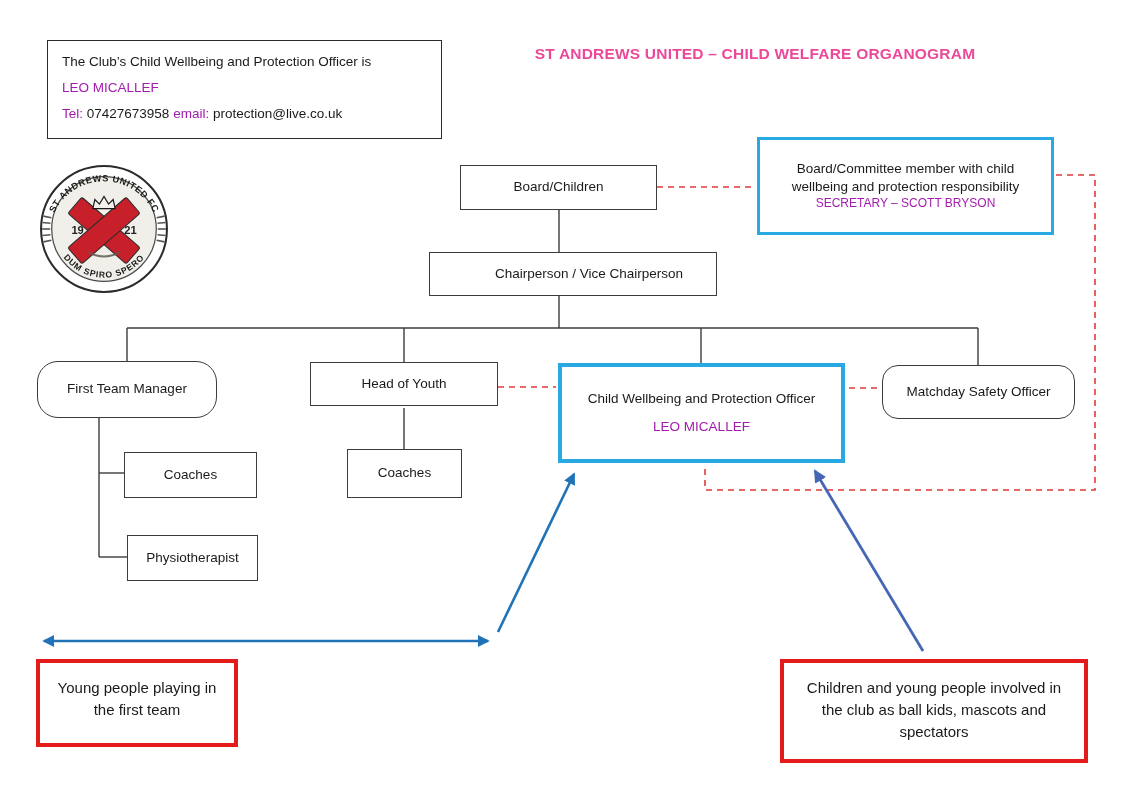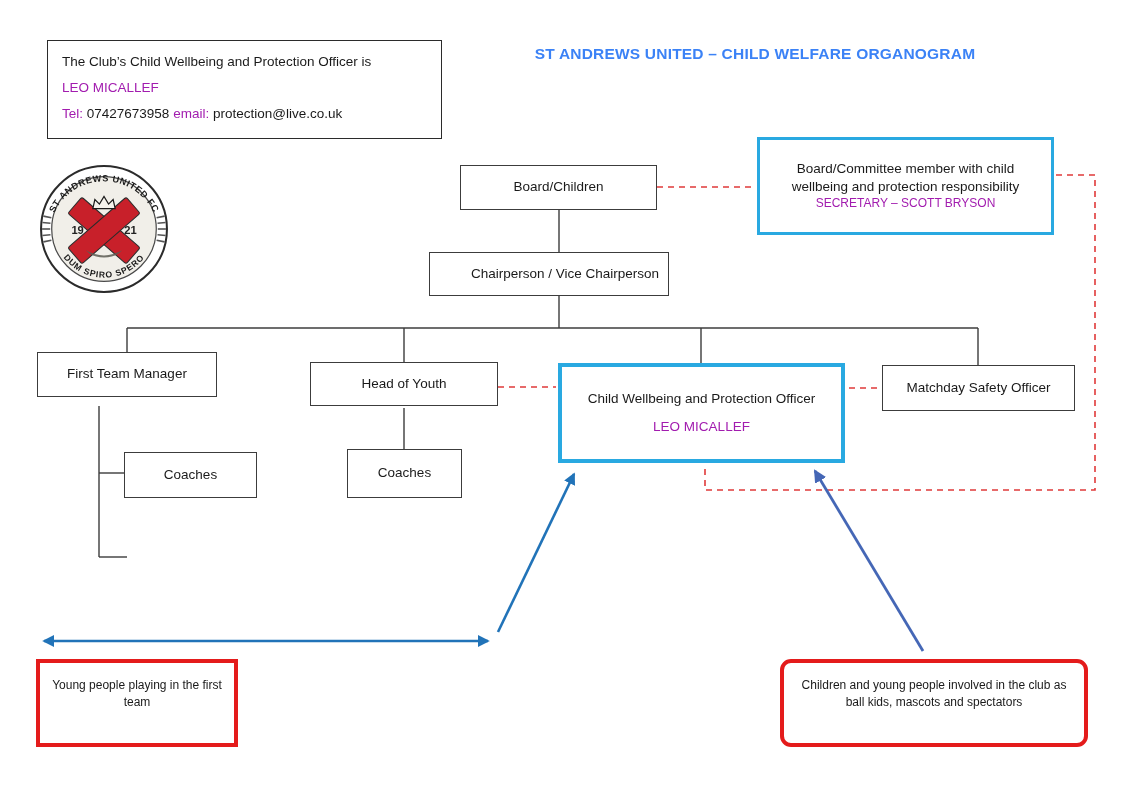--- a/index.html
+++ b/index.html
@@ -25,21 +25,21 @@
   }
   .contact-card .row2 { margin-top:10px; }
   .contact-card .row3 { margin-top:10px; }
   .red-text { color:#a21caf; }
   
   .page-title {
     left:440px; top:45px; width:630px;
     text-align:center;
     font-size:15.5px; font-weight:bold;
     letter-spacing:.2px;
-    color:#3b82f6;
+    color:#ec4899;
   }
   
   .secretary-card {
     left:757px; top:137px; width:297px; height:98px;
     border:3px solid #29a9e1;
     background:#fff;
     display:flex; flex-direction:column;
     align-items:center; justify-content:center;
     text-align:center;
     font-size:13.5px; line-height:1.3;
@@ -65,21 +65,21 @@
     font-size:13.5px; line-height:1.3;
     padding:12px 20px;
   }
   .cwpo-box .cwpo-name { margin-top:10px; }
   
   .group-box {
     border:4px solid #e41b1b;
     background:#fff;
     display:flex; justify-content:center;
     text-align:center;
-    font-size:12px; line-height:1.45;
+    font-size:15px; line-height:1.45;
     padding:14px 12px 8px 12px;
   }
   .group-box.center { align-items:flex-start; }
   
   #overlay {
     position:absolute; left:0; top:0;
     width:1121px; height:793px;
     pointer-events:none;
   }
   
@@ -182,52 +182,55 @@
     <path d="M54,45 h22 l-2,-9 -4.5,4.5 -4.5,-7.5 -4.5,7.5 -4.5,-4.5 z" fill="#f4f2ec" stroke="#1a1a1a" stroke-width="1.2"></path>
 
     <text x="39" y="70" font-size="11" font-weight="bold" fill="#222" text-anchor="middle">19</text>
     <text x="91" y="70" font-size="11" font-weight="bold" fill="#222" text-anchor="middle">21</text>
   </svg>
 
   <div class="abs org-box" style="left:460px; top:165px; width:197px; height:45px;">
     <span>Board/Children</span>
   </div>
 
-  <div class="abs org-box" style="left:429px; top:252px; width:240px; height:44px;padding-left:40px;">
+  <div class="abs org-box" style="left:429px; top:252px; width:288px; height:44px;padding-left:40px;">
     <span>Chairperson / Vice Chairperson</span>
   </div>
 
-  <div class="abs org-box" style="left:37px; top:352px; width:180px; height:45px;">
+  <div class="abs org-box" style="left:37px; top:361px; width:180px; height:57px;border-radius:21px;">
     <span>First Team Manager</span>
   </div>
 
   <div class="abs org-box" style="left:310px; top:362px; width:188px; height:44px;">
     <span>Head of Youth</span>
   </div>
 
   <div class="abs cwpo-box">
     <div>Child Wellbeing and Protection Officer</div>
     <div class="cwpo-name red-text">LEO MICALLEF</div>
   </div>
 
-  <div class="abs org-box" style="left:882px; top:365px; width:193px; height:46px;">
+  <div class="abs org-box" style="left:882px; top:365px; width:193px; height:54px;border-radius:16px;">
     <span>Matchday Safety Officer</span>
   </div>
 
   <div class="abs org-box" style="left:124px; top:452px; width:133px; height:46px;">
     <span>Coaches</span>
   </div>
 
+  <div class="abs org-box" style="left:127px; top:535px; width:131px; height:46px;">
+    <span>Physiotherapist</span>
+  </div>
 
   <div class="abs org-box" style="left:347px; top:449px; width:115px; height:49px;">
     <span>Coaches</span>
   </div>
 
   <div class="abs group-box center" style="left:36px; top:659px; width:202px; height:88px;">
     <span>Young people playing in the first team</span>
   </div>
 
 
-  <div class="abs group-box center" style="left:780px; top:659px; width:308px; height:88px;border-radius:11px;">
+  <div class="abs group-box center" style="left:780px; top:659px; width:308px; height:104px;">
     <span>Children and young people involved in the club as ball kids, mascots and spectators</span>
   </div>
 
 </div>
 
 </body></html>

